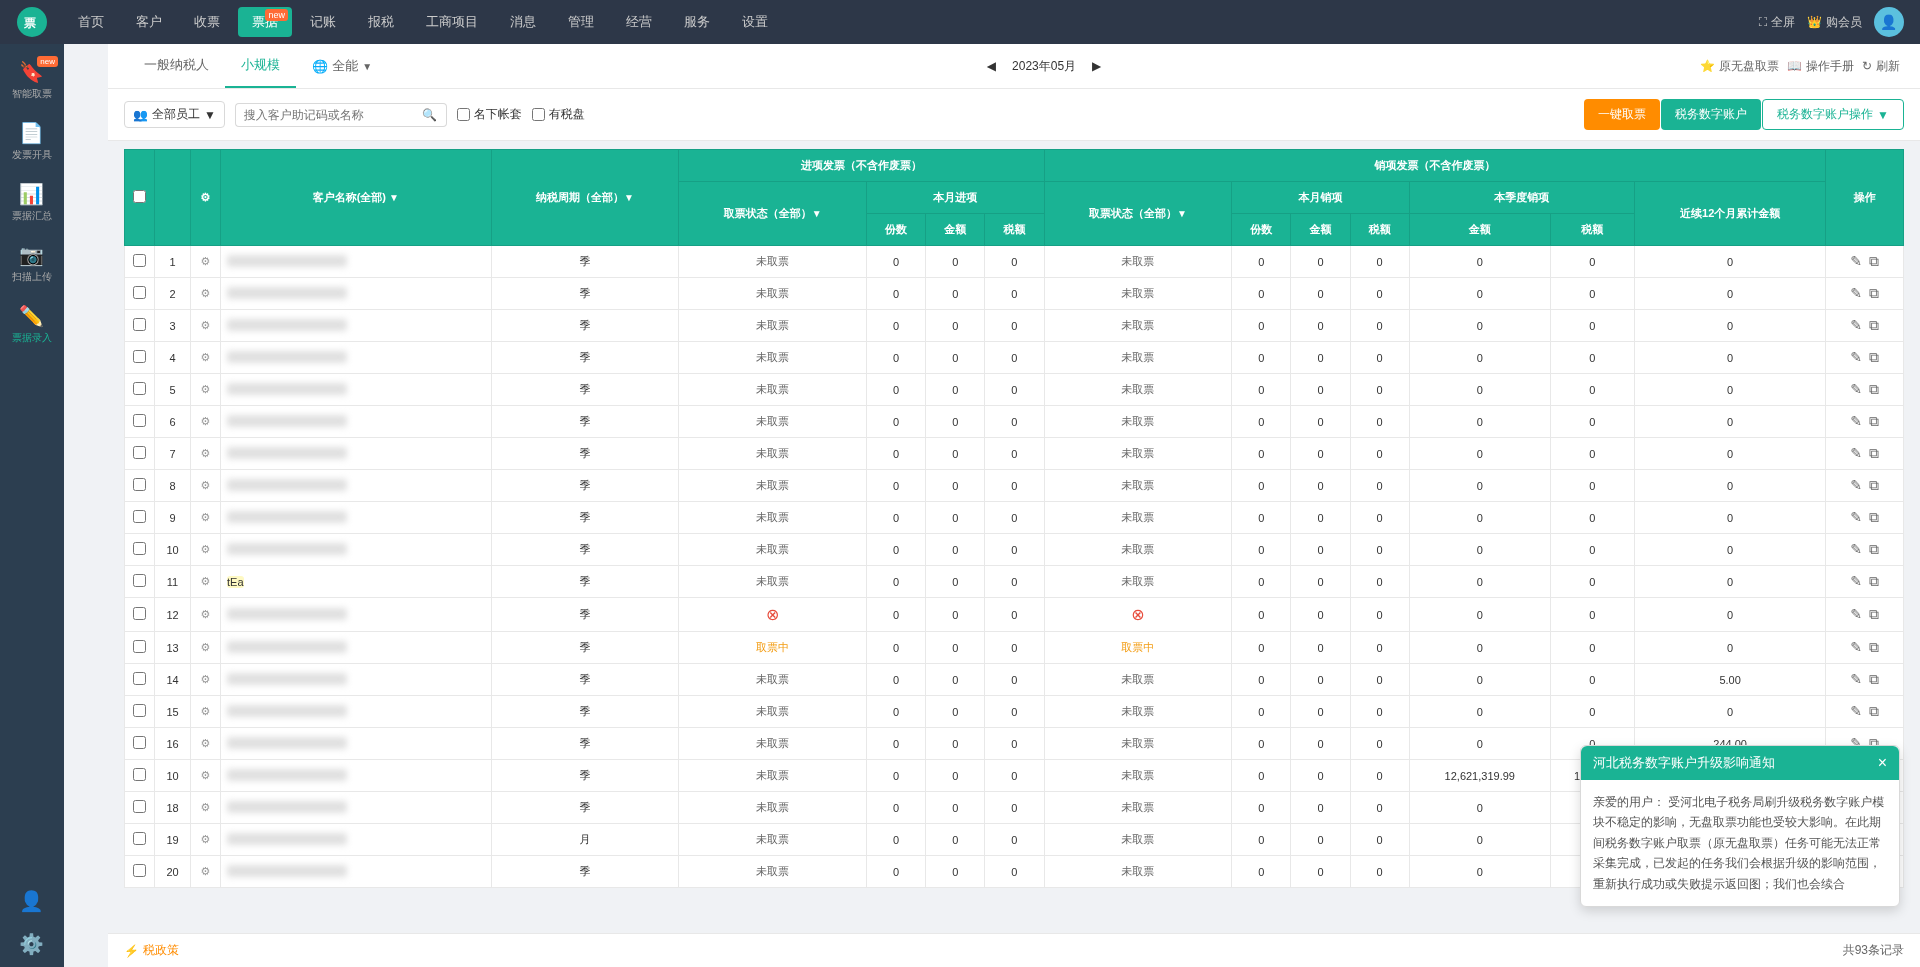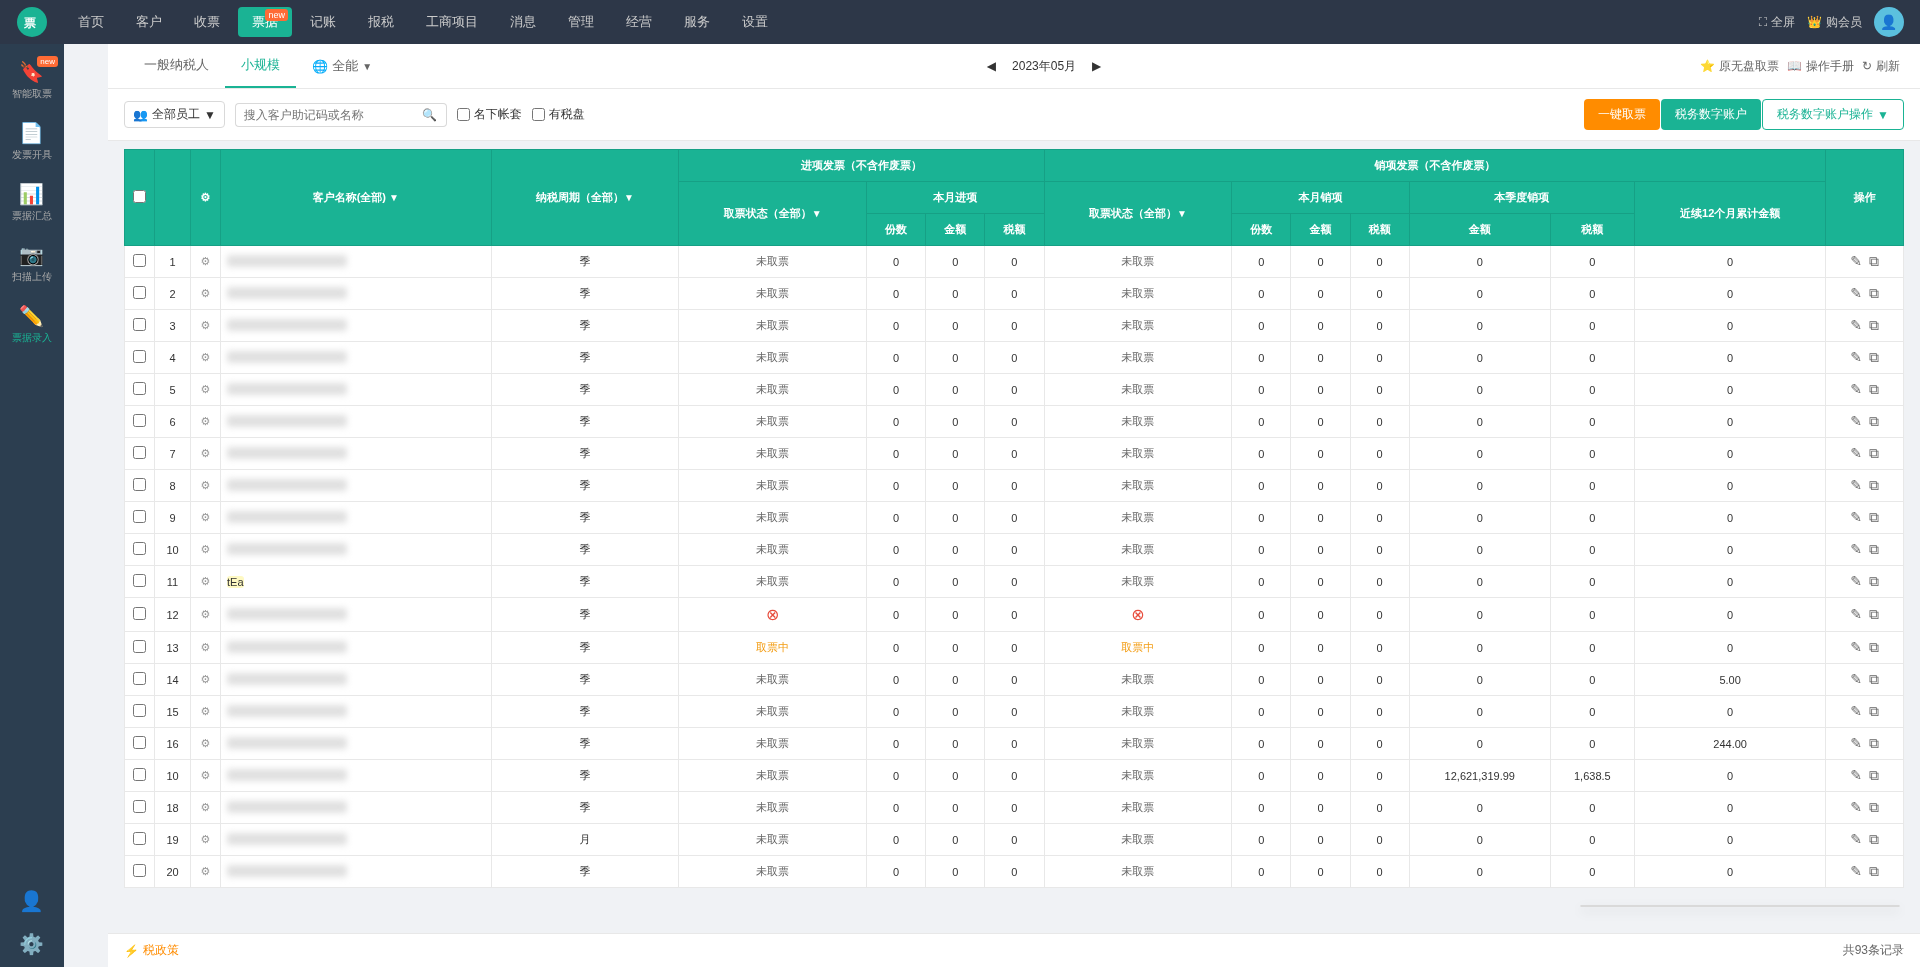--- a/index.html
+++ b/index.html
@@ -719,13 +719,19 @@
       <span class="tax-policy">
         <span>⚡</span>
         <span>税政策</span>
       </span>
       <span style="margin-left:auto;">共93条记录</span>
     </div>
   </div>
 </div>
 
 <div class="notification-popup">
+  <div class="notif-header">
+    <span>河北税务数字账户升级影响通知</span>
+    <span class="notif-close">×</span>
+  </div>
+  <div class="notif-body">亲爱的用户：
+受河北电子税务局刷升级税务数字账户模块不稳定的影响，无盘取票功能也受较大影响。在此期间税务数字账户取票（原无盘取票）任务可能无法正常采集完成，已发起的任务我们会根据升级的影响范围，重新执行成功或失败提示返回图；我们也会续合</div>
 </div>
 
 </body></html>

